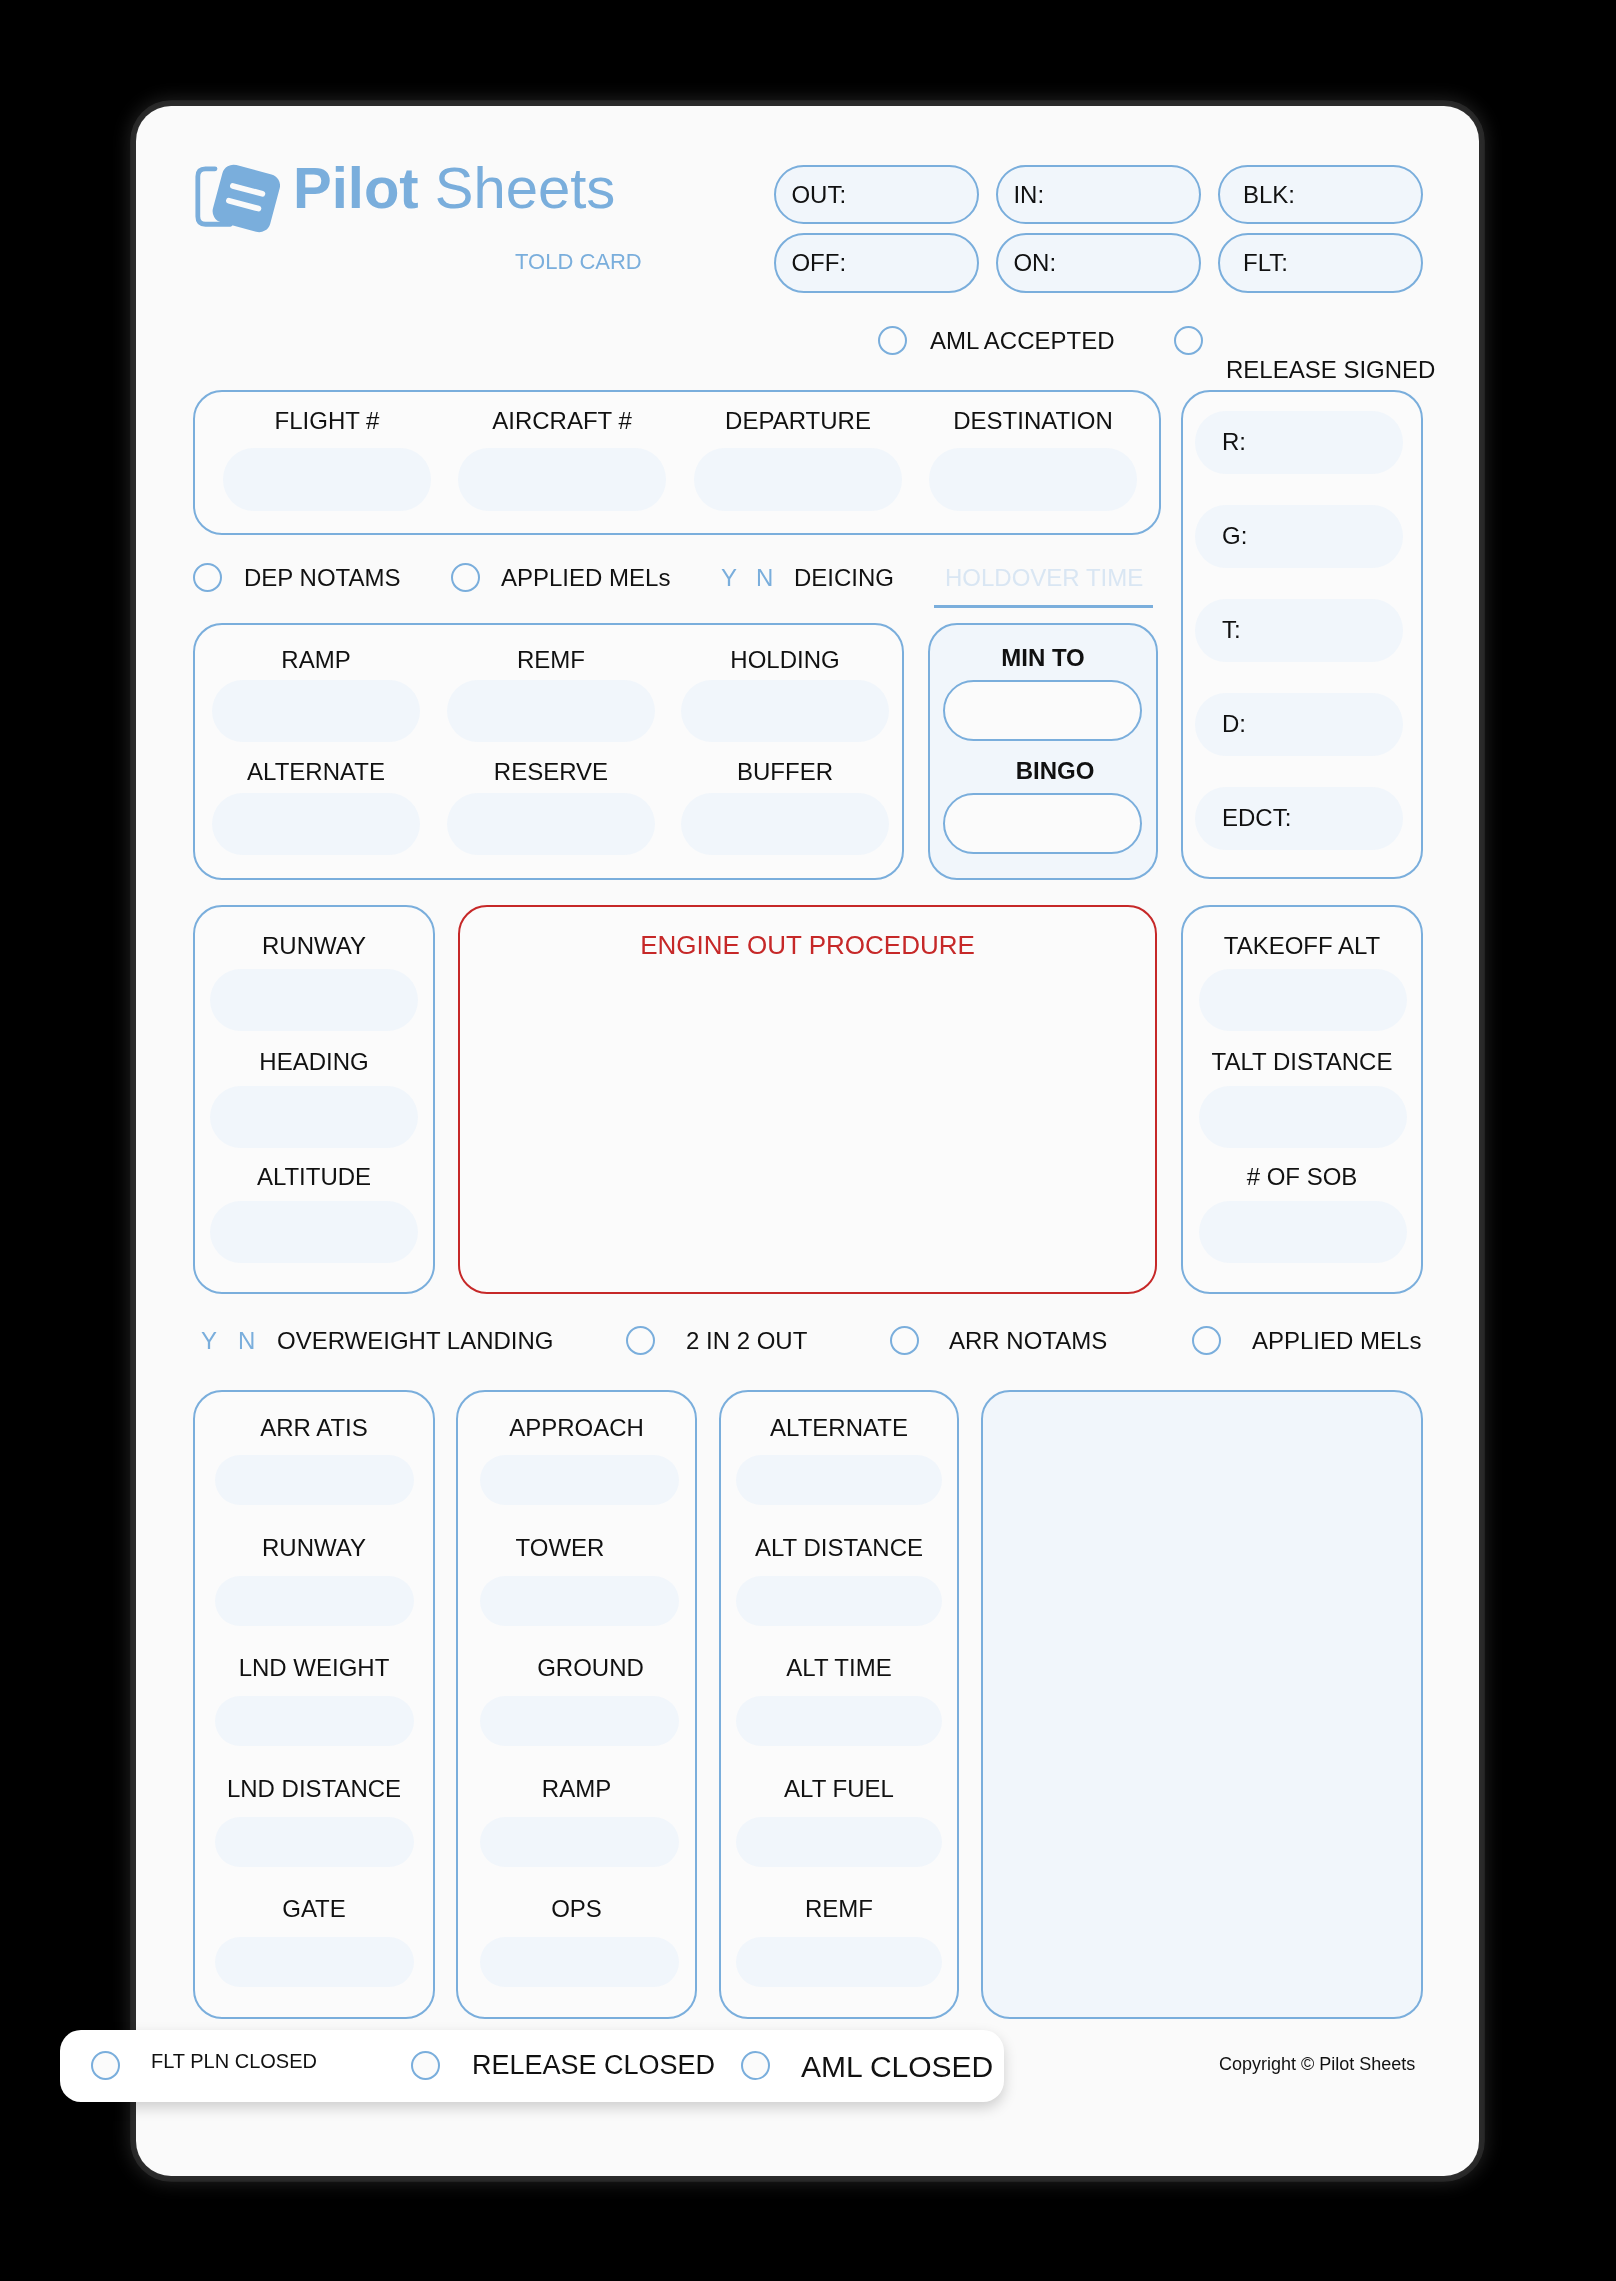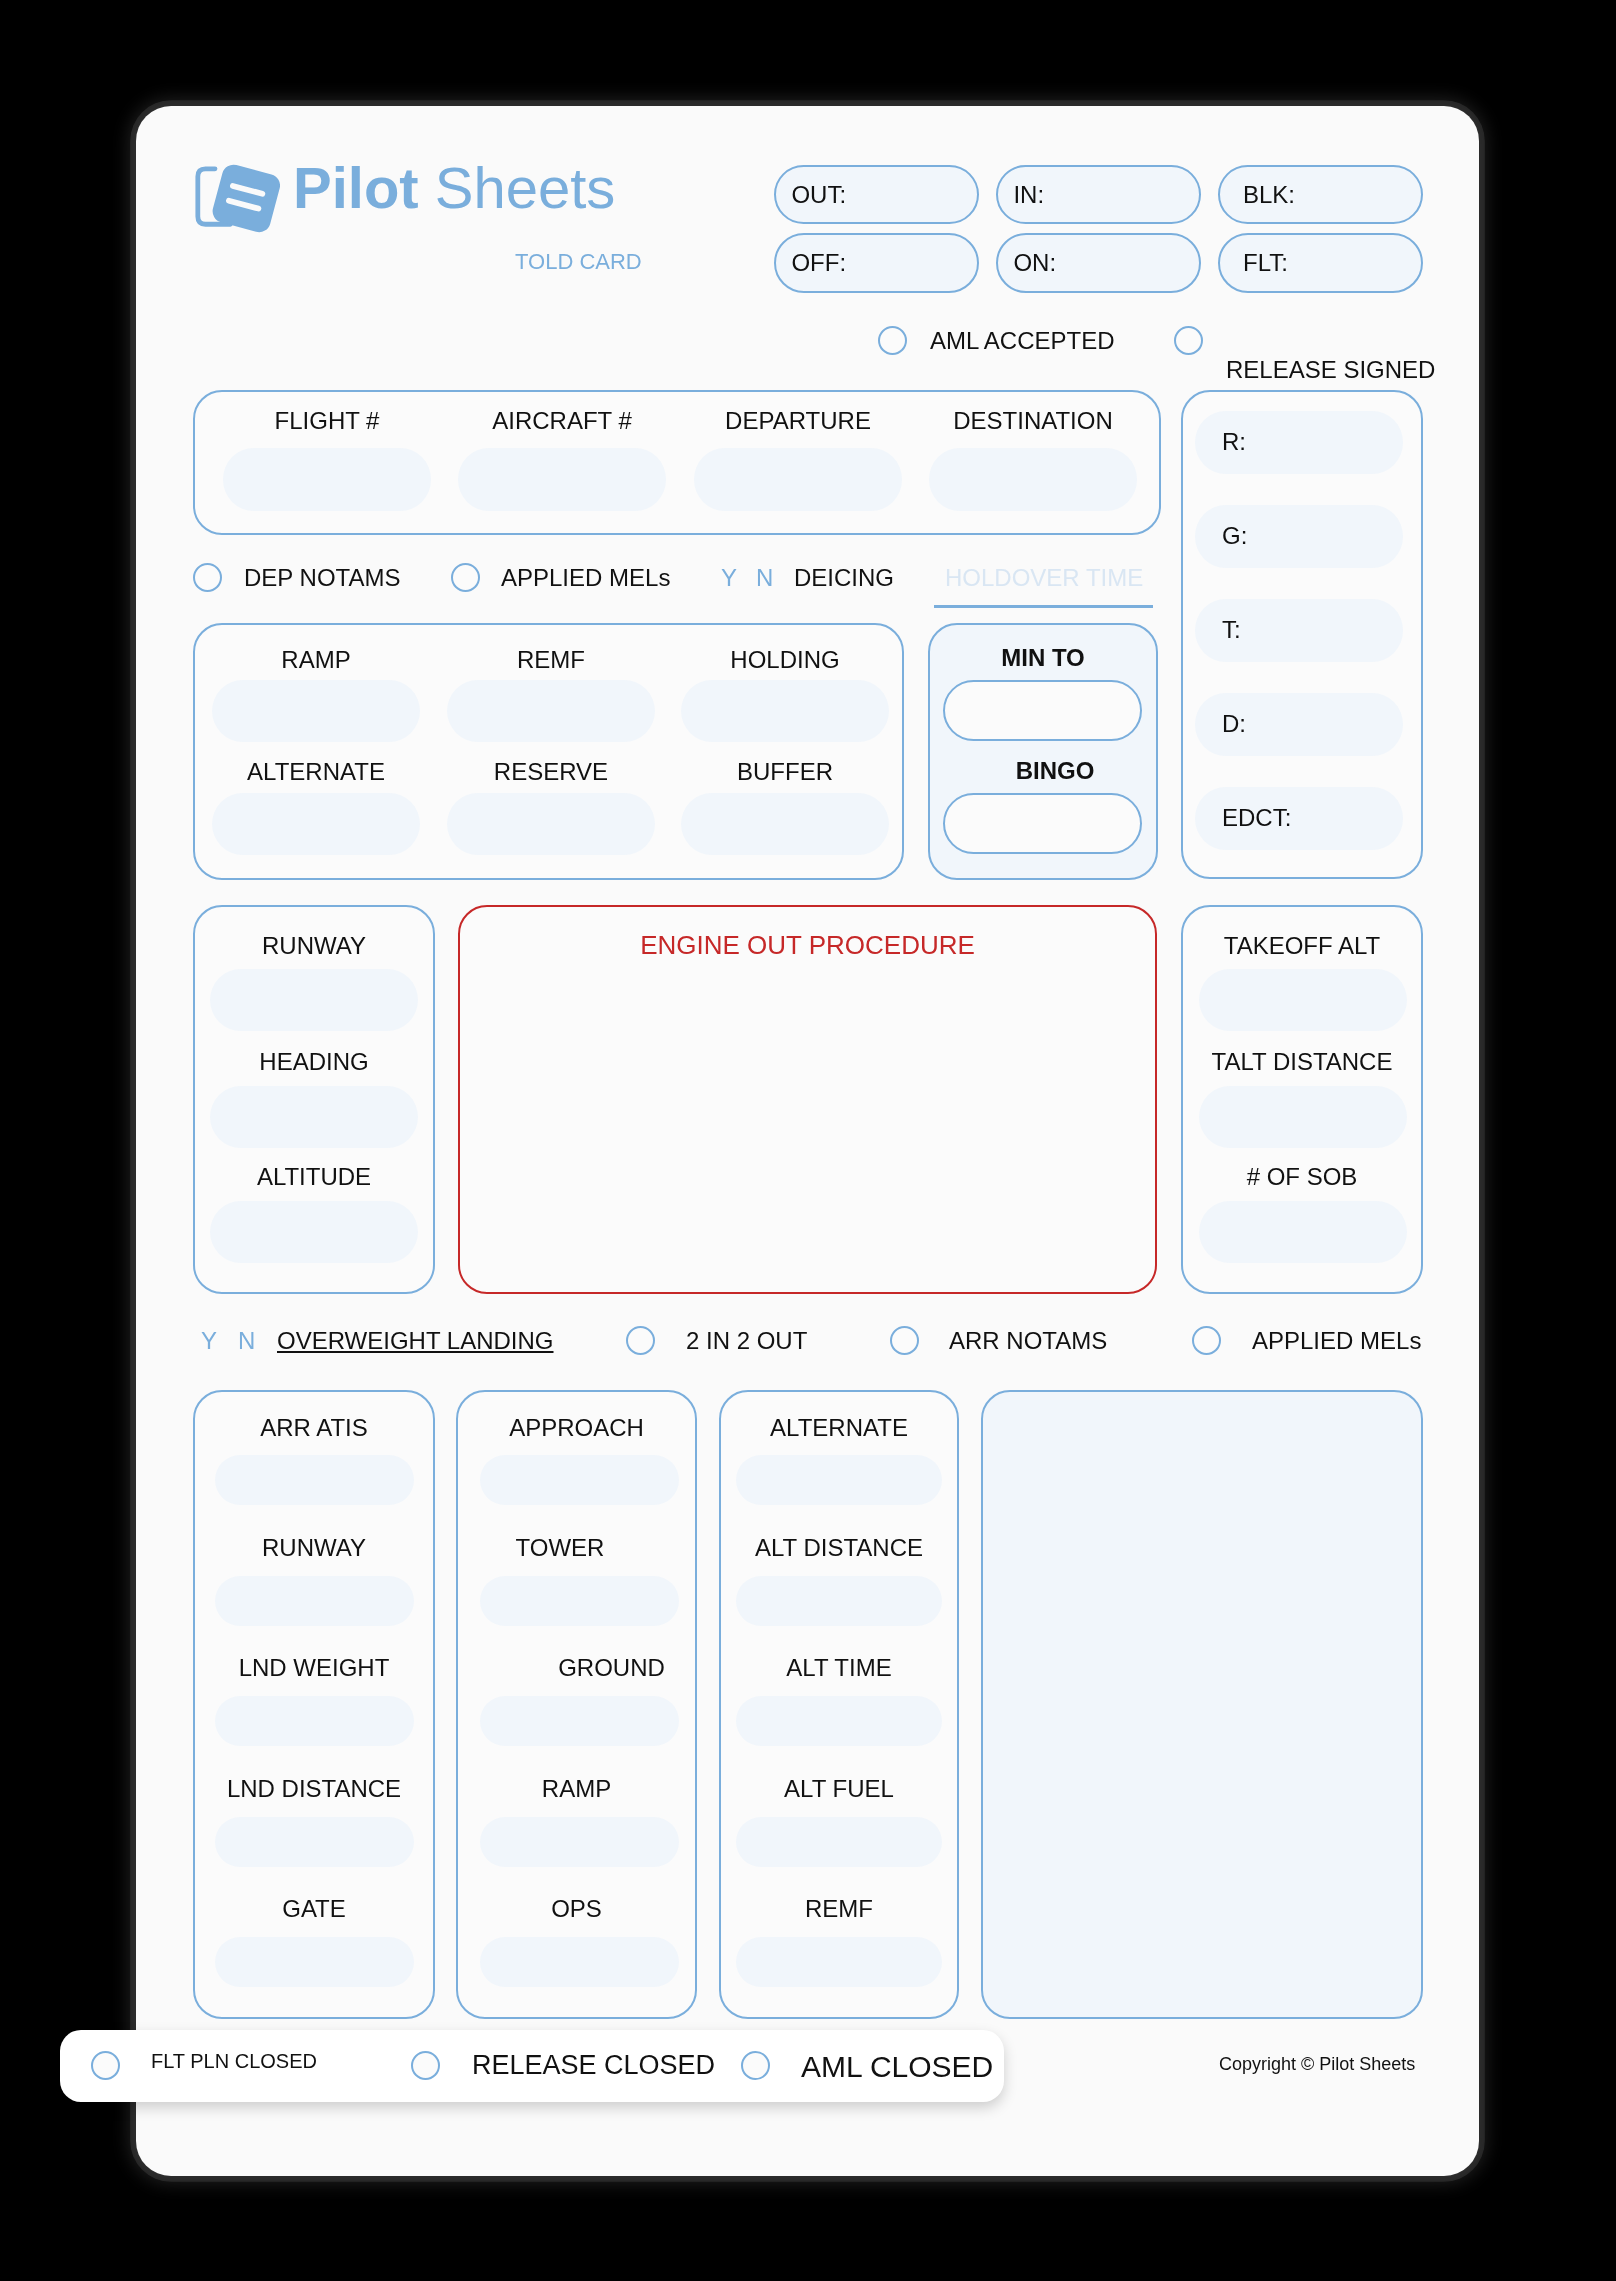--- a/index.html
+++ b/index.html
@@ -143,21 +143,21 @@
 <div class="box" style="left:1181px;top:905px;width:242px;height:389px;"></div>
 <div class="lbl" style="left:1181px;top:932px;width:242px;">TAKEOFF ALT</div>
 <div class="field" style="left:1199px;top:969px;width:208px;height:62px;"></div>
 <div class="lbl" style="left:1181px;top:1048px;width:242px;">TALT DISTANCE</div>
 <div class="field" style="left:1199px;top:1086px;width:208px;height:62px;"></div>
 <div class="lbl" style="left:1181px;top:1163px;width:242px;"># OF SOB</div>
 <div class="field" style="left:1199px;top:1201px;width:208px;height:62px;"></div>
 
 <div class="yn" style="left:201px;top:1327px;">Y</div>
 <div class="yn" style="left:238px;top:1327px;">N</div>
-<div class="rowtxt" style="left:277px;top:1327px;text-decoration:underline;">OVERWEIGHT LANDING</div>
+<div class="rowtxt" style="left:277px;top:1327px;">OVERWEIGHT LANDING</div>
 <div class="radio" style="left:626px;top:1326px;"></div>
 <div class="rowtxt" style="left:686px;top:1327px;">2 IN 2 OUT</div>
 <div class="radio" style="left:890px;top:1326px;"></div>
 <div class="rowtxt" style="left:949px;top:1327px;">ARR NOTAMS</div>
 <div class="radio" style="left:1192px;top:1326px;"></div>
 <div class="rowtxt" style="left:1252px;top:1327px;">APPLIED MELs</div>
 
 <div class="box" style="left:193px;top:1390px;width:242px;height:629px;"></div>
 <div class="lbl" style="left:193px;top:1414px;width:242px;">ARR ATIS</div>
 <div class="field" style="left:215px;top:1455px;width:199px;height:50px;"></div>
@@ -168,21 +168,21 @@
 <div class="lbl" style="left:193px;top:1775px;width:242px;">LND DISTANCE</div>
 <div class="field" style="left:215px;top:1817px;width:199px;height:50px;"></div>
 <div class="lbl" style="left:193px;top:1895px;width:242px;">GATE</div>
 <div class="field" style="left:215px;top:1937px;width:199px;height:50px;"></div>
 
 <div class="box" style="left:456px;top:1390px;width:241px;height:629px;"></div>
 <div class="lbl" style="left:456px;top:1414px;width:241px;">APPROACH</div>
 <div class="field" style="left:480px;top:1455px;width:199px;height:50px;"></div>
 <div class="lbl" style="left:456px;top:1534px;width:208px;">TOWER</div>
 <div class="field" style="left:480px;top:1576px;width:199px;height:50px;"></div>
-<div class="lbl" style="left:473px;top:1654px;width:277px;">GROUND</div>
+<div class="lbl" style="left:452px;top:1654px;width:277px;">GROUND</div>
 <div class="field" style="left:480px;top:1696px;width:199px;height:50px;"></div>
 <div class="lbl" style="left:456px;top:1775px;width:241px;">RAMP</div>
 <div class="field" style="left:480px;top:1817px;width:199px;height:50px;"></div>
 <div class="lbl" style="left:456px;top:1895px;width:241px;">OPS</div>
 <div class="field" style="left:480px;top:1937px;width:199px;height:50px;"></div>
 
 <div class="box" style="left:719px;top:1390px;width:240px;height:629px;"></div>
 <div class="lbl" style="left:719px;top:1414px;width:240px;">ALTERNATE</div>
 <div class="field" style="left:736px;top:1455px;width:206px;height:50px;"></div>
 <div class="lbl" style="left:719px;top:1534px;width:240px;">ALT DISTANCE</div>

